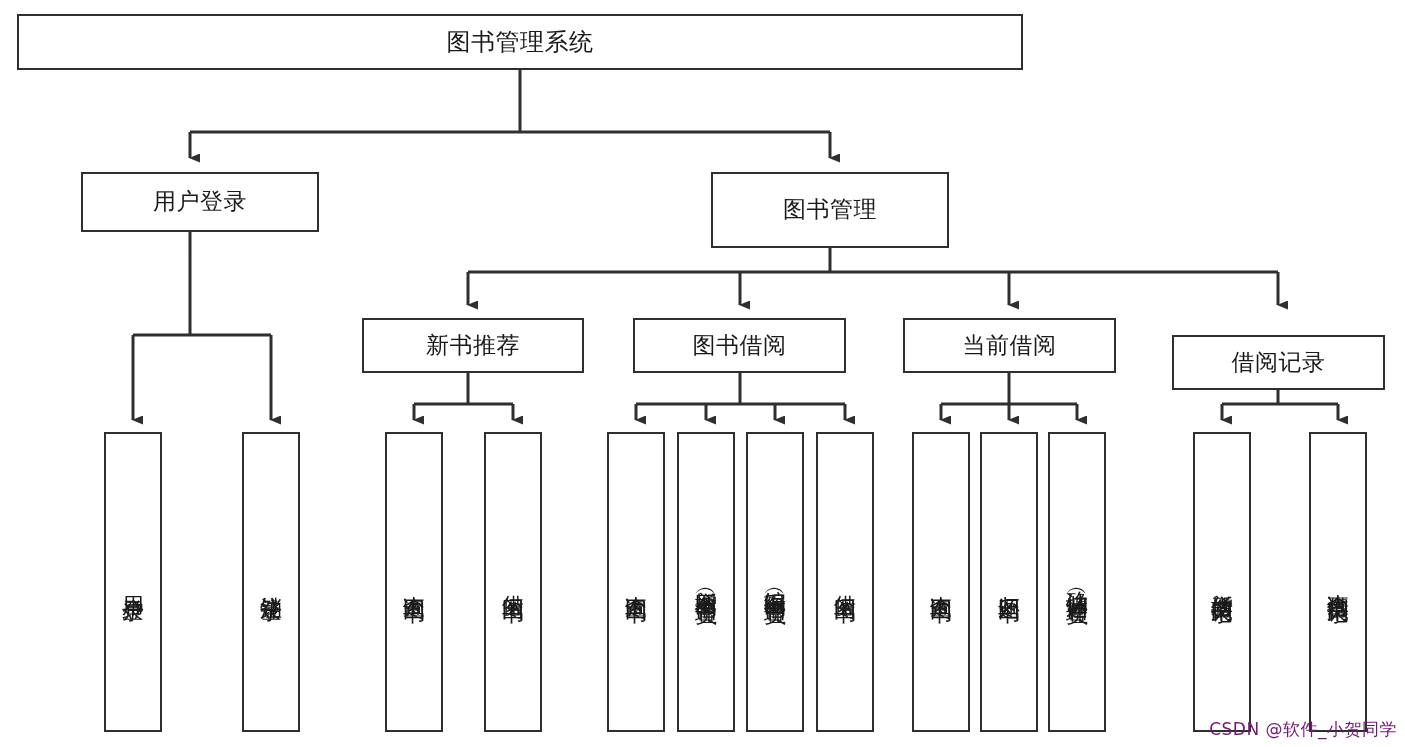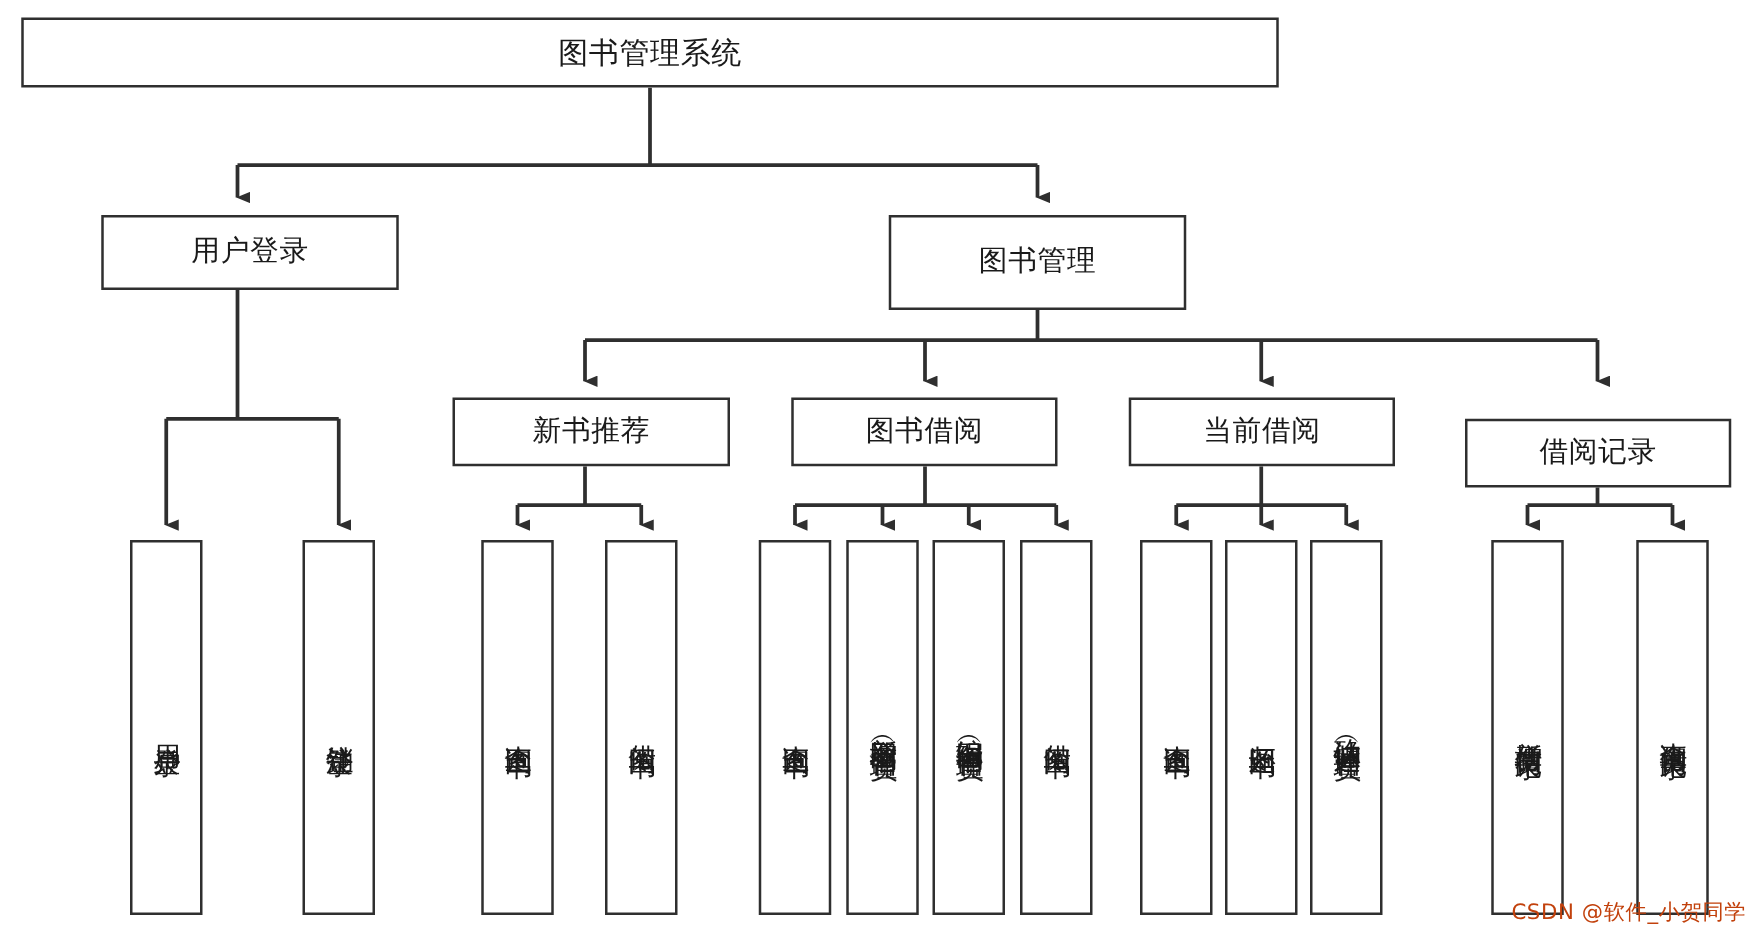--- a/index.html
+++ b/index.html
@@ -64,21 +64,21 @@
     line-height: 1.08;
     letter-spacing: 2px;
     max-height: 100%;
     white-space: nowrap;
   }
   #watermark {
     position: absolute;
     right: 8px;
     bottom: 6px;
     font-size: 17px;
-    color: #c2410c;
+    color: #701a75;
     letter-spacing: 0.5px;
     z-index: 3;
     white-space: nowrap;
   }
 </style>
 </head>
 <body>
 
 <div id="diagram-root">
 

